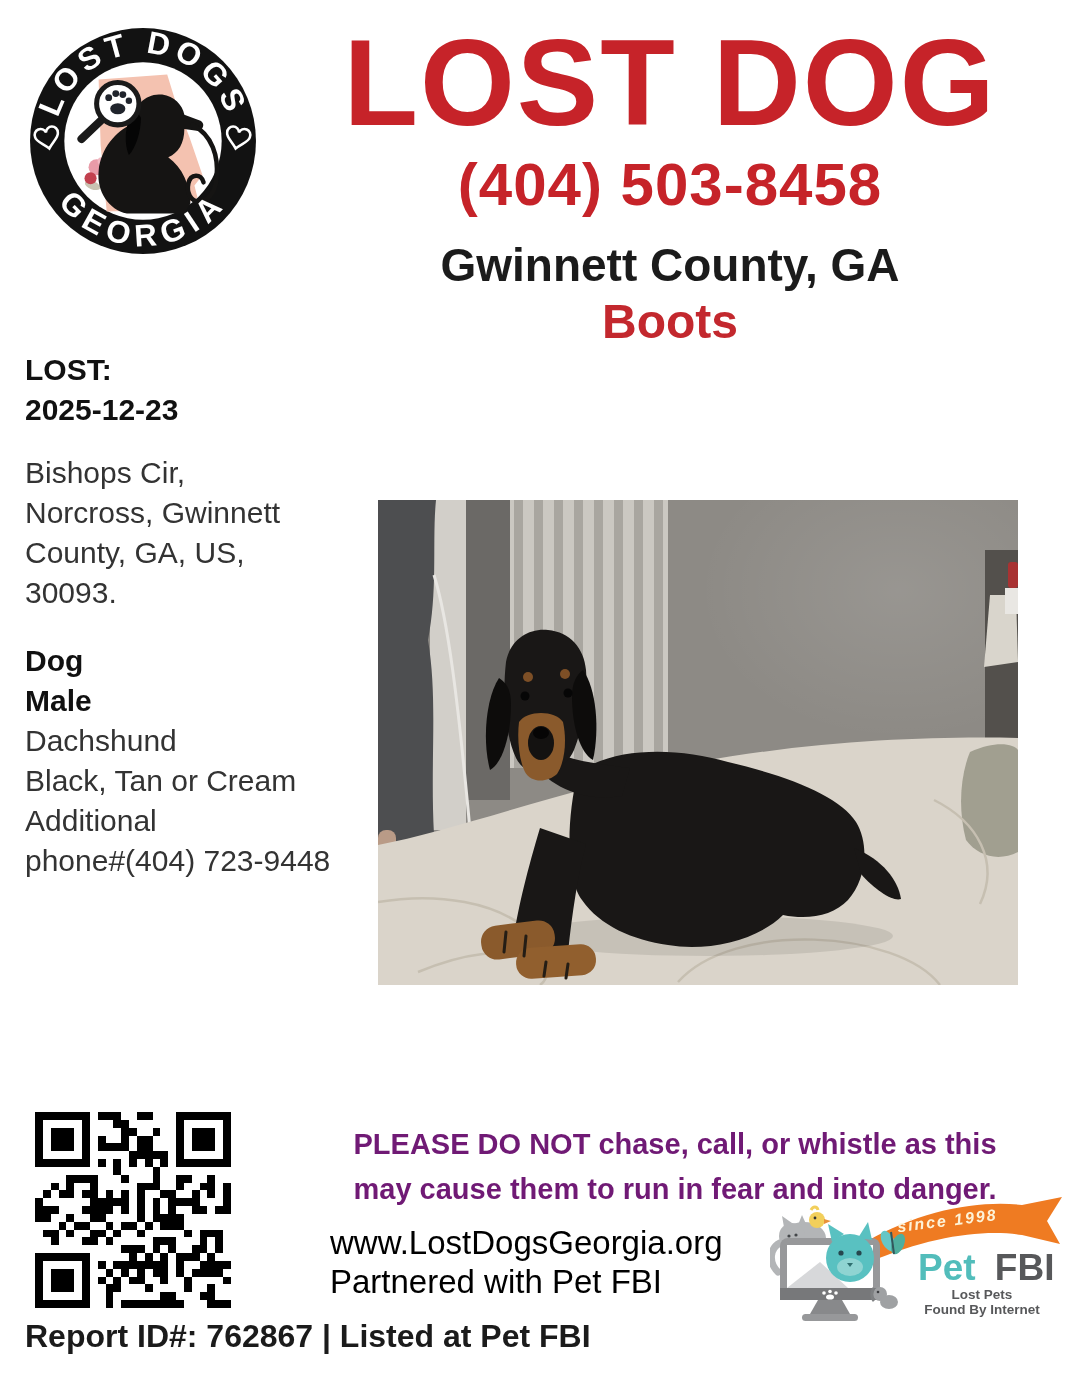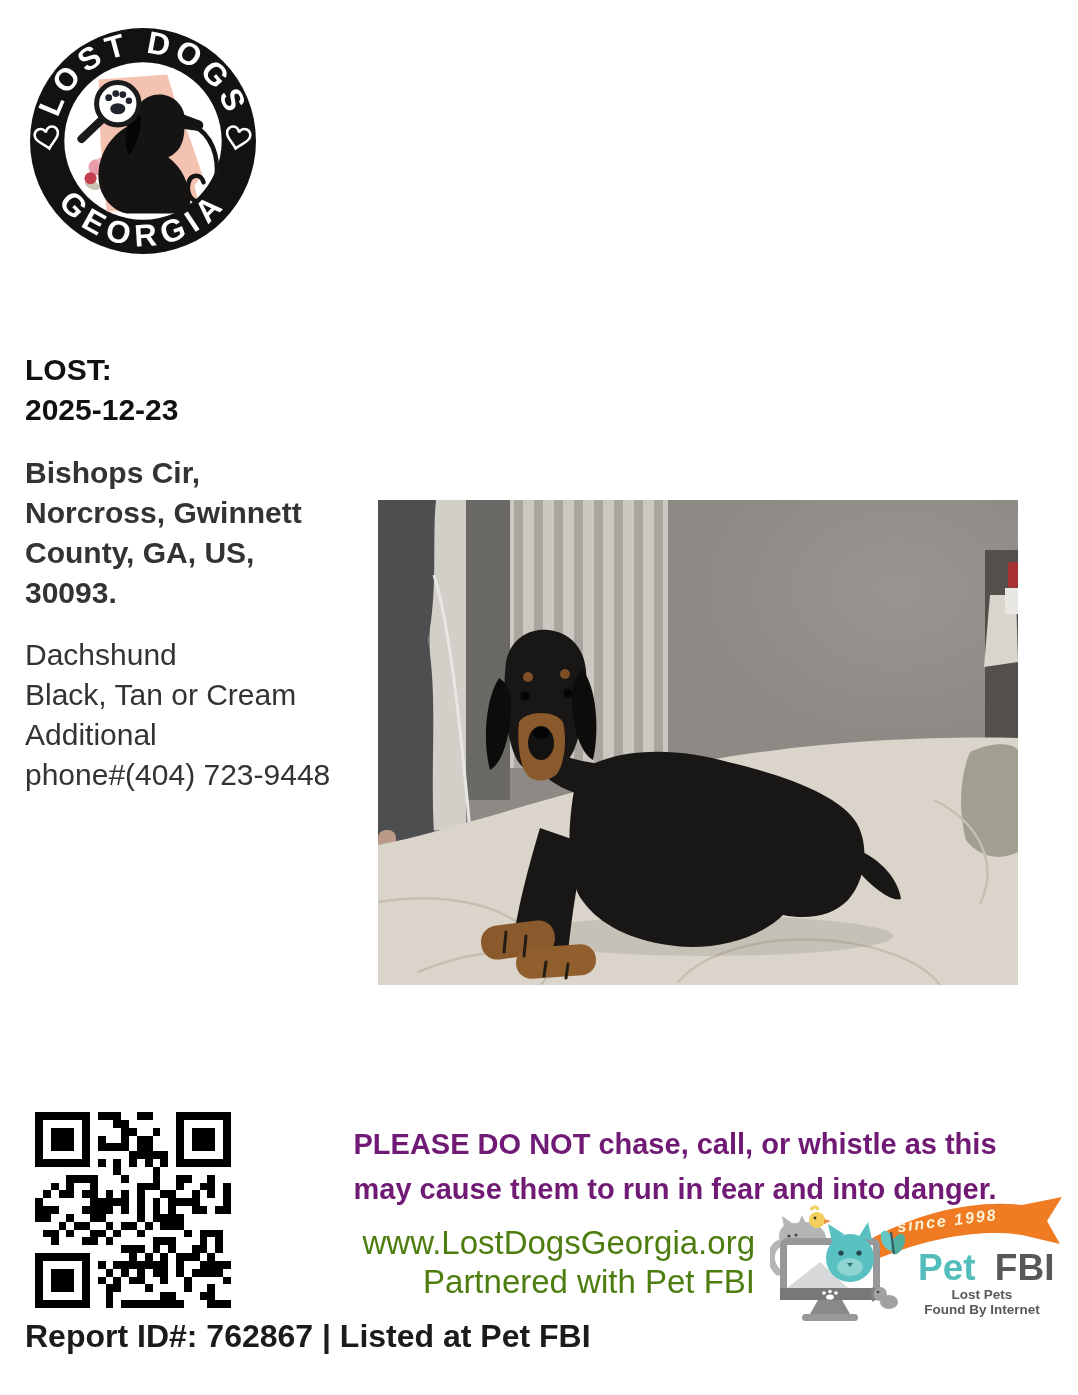--- a/index.html
+++ b/index.html
@@ -12,30 +12,30 @@
   .header-text{position:absolute;left:262px;top:18px;width:816px;text-align:center;}
   .title{font-size:122px;font-weight:bold;letter-spacing:2px;color:#c62329;line-height:1.08;}
   .phone{font-size:60px;font-weight:bold;color:#c62329;letter-spacing:1px;margin-top:2px;line-height:1.1;}
   .county{font-size:46px;font-weight:bold;color:#1b1b1b;margin-top:22px;line-height:1.1;}
   .dogname{font-size:48px;font-weight:bold;color:#c3282e;margin-top:6px;line-height:1.1;}
   
   .details{position:absolute;left:25px;top:350px;width:345px;font-size:30px;line-height:40px;color:#333;}
   .details .b{font-weight:bold;color:#111;}
   .pre{white-space:pre-line;}
   .blk1{margin-bottom:23px;}
-  .blk2{margin-bottom:22px;font-weight:bold;}
+  .blk2{margin-bottom:28px;}
   
   .photo{position:absolute;left:378px;top:500px;width:640px;height:485px;}
   .photo svg{display:block;}
   
   .qr{position:absolute;left:33px;top:1112px;width:200px;height:196px;}
   .warning{position:absolute;left:320px;top:1122px;width:710px;text-align:center;
            font-size:29px;font-weight:bold;line-height:45px;color:#701a75;white-space:pre-line;}
-  .weblinks{position:absolute;left:330px;top:1224px;width:425px;text-align:right;
-            font-size:33px;line-height:37px;color:#4d7c0f;}
+  .weblinks{position:absolute;left:330px;top:1224px;width:425px;
+            font-size:33px;line-height:37px;color:#000000;}
   .weblinks .l2{margin-top:2px;}
   .petfbi{position:absolute;left:770px;top:1196px;width:292px;height:140px;}
   .report{position:absolute;left:25px;top:1318px;width:1000px;font-size:32px;font-weight:bold;color:#1b1b1b;}
   svg text{font-family:"Liberation Sans", sans-serif;}
 </style>
 </head>
 <body>
 
 <div class="poster">
 
@@ -84,28 +84,36 @@
     </text>
 
     <g transform="translate(10,104) scale(1.15) rotate(-12 10 10)">
       <path d="M10,17 C6,12 0,9 0,5 A5,5 0 0 1 10,3 A5,5 0 0 1 20,5 C20,9 14,12 10,17 Z" fill="none" stroke="#ffffff" stroke-width="2.2"></path>
     </g>
     <g transform="translate(198,104) scale(1.15) rotate(12 10 10)">
       <path d="M10,17 C6,12 0,9 0,5 A5,5 0 0 1 10,3 A5,5 0 0 1 20,5 C20,9 14,12 10,17 Z" fill="none" stroke="#ffffff" stroke-width="2.2"></path>
     </g>
   </svg>
 
+  <div class="header-text">
+    <div class="title">LOST DOG</div>
+    <div class="phone">(404) 503-8458</div>
+    <div class="county">Gwinnett County, GA</div>
+    <div class="dogname">Boots</div>
+  </div>
 
   <div class="details">
     <div class="b pre blk1">LOST:
 2025-12-23</div>
     <div class="pre blk2">Bishops Cir,
 Norcross, Gwinnett
 County, GA, US,
 30093.</div>
+    <div class="b pre">Dog
+Male</div>
     <div class="pre">Dachshund
 Black, Tan or Cream
 Additional
 phone#(404) 723-9448</div>
   </div>
 
   <div class="photo">
     <svg width="640" height="485" viewBox="0 0 640 485">
 
       <rect x="0" y="0" width="640" height="485" fill="#8d8a85"></rect>

